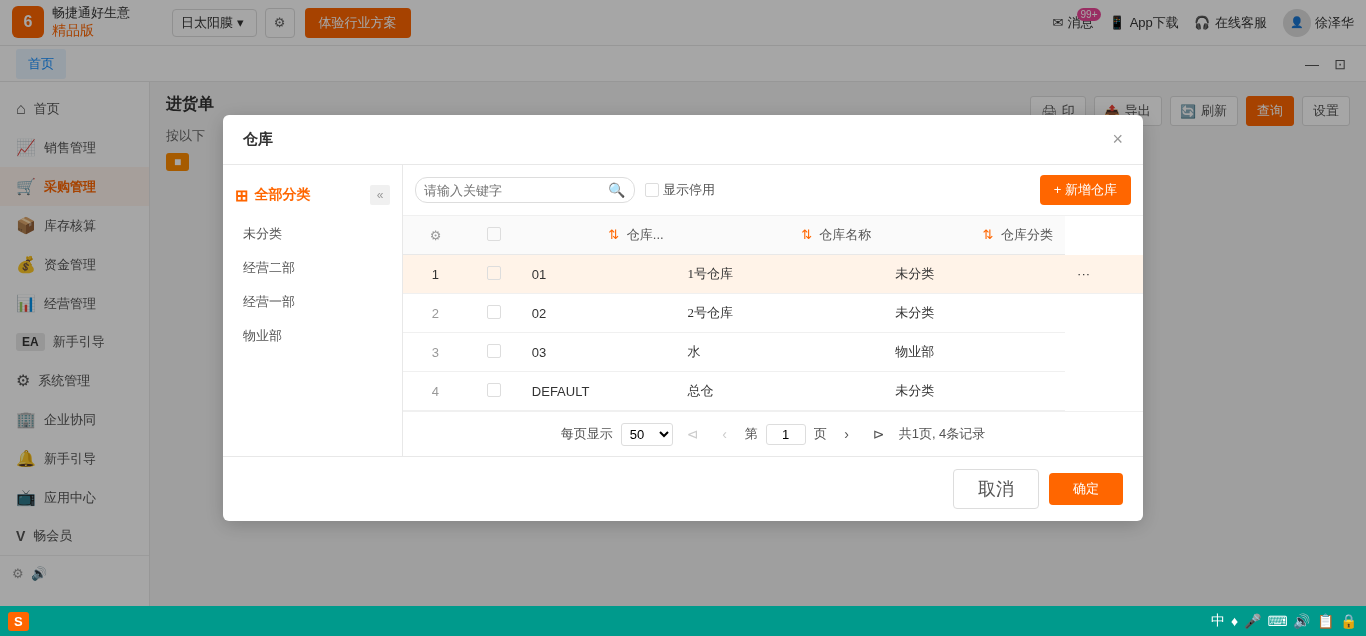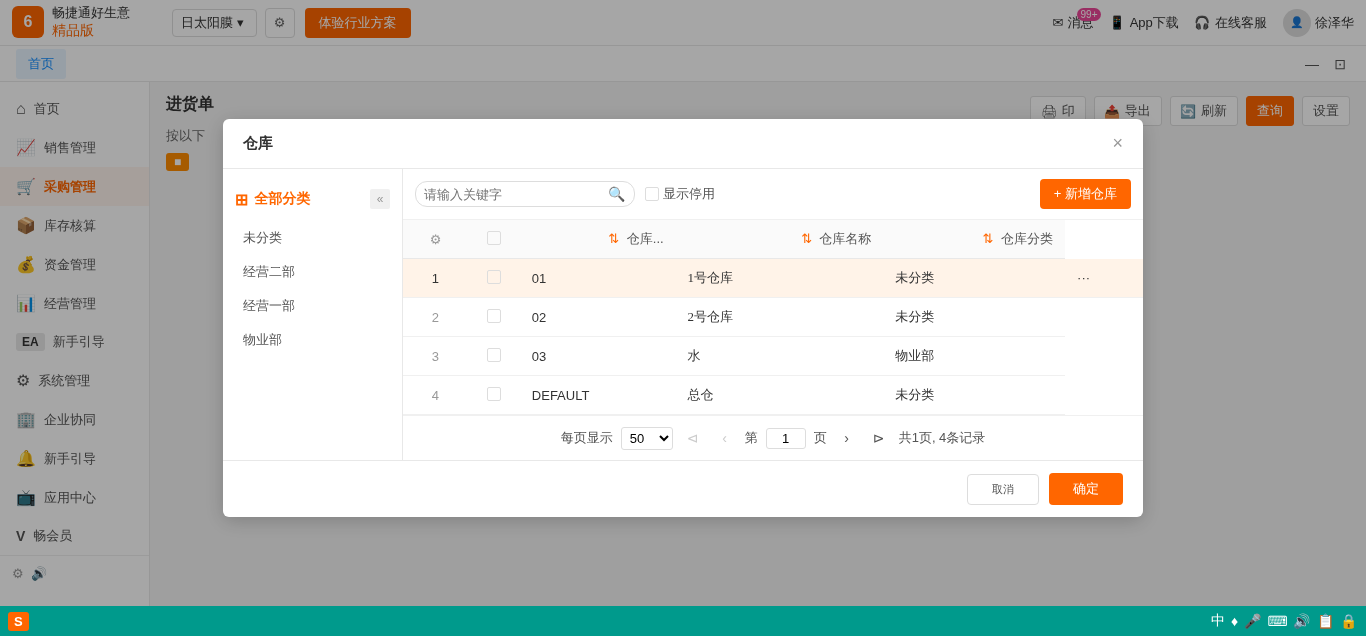--- a/index.html
+++ b/index.html
@@ -195,21 +195,21 @@
       text-align: center; font-size: 13px;
     }
 
     
     .modal-footer {
       padding: 12px 20px; border-top: 1px solid #e8e8e8;
       display: flex; align-items: center; justify-content: flex-end; gap: 10px;
     }
     .cancel-btn {
       border: 1px solid #ddd; background: #fff; color: #555;
-      border-radius: 4px; padding: 7px 24px; font-size: 11px; cursor: pointer;
+      border-radius: 4px; padding: 7px 24px; font-size: 18px; cursor: pointer;
     }
     .confirm-btn {
       background: #f60; color: #fff; border: none;
       border-radius: 4px; padding: 7px 24px; font-size: 13px; cursor: pointer;
     }
 
     
     .taskbar {
       height: 30px; background: #009a8c; display: flex; align-items: center;
       padding: 0 8px; position: fixed; bottom: 0; left: 0; right: 0; z-index: 200;

